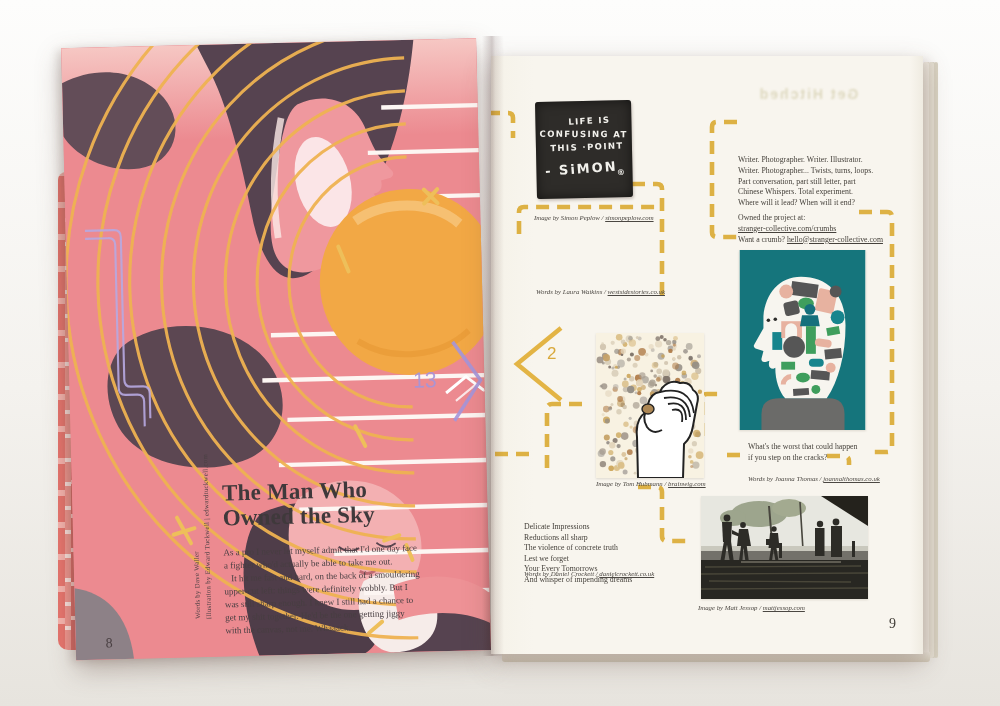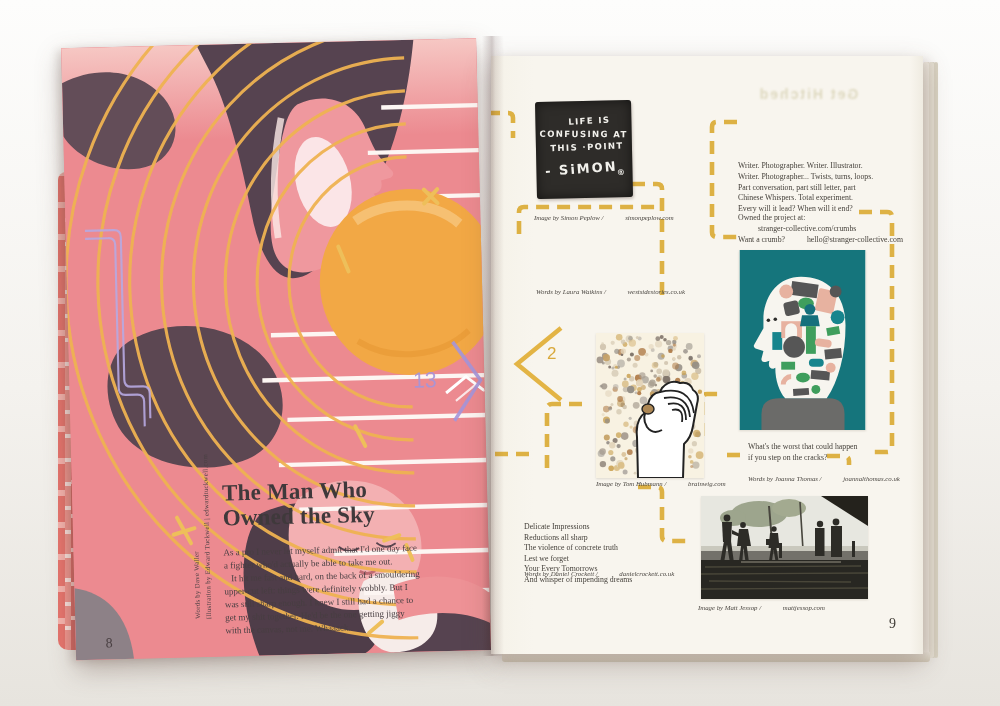--- a/index.html
+++ b/index.html
@@ -50,21 +50,21 @@
   .vcreds{position:absolute;left:119px;top:402px;height:172px;}
   .vcred{position:absolute;bottom:0;writing-mode:vertical-rl;transform:rotate(180deg);
     font-size:6.8px;letter-spacing:.3px;color:#4a4043;white-space:nowrap;}
   .vc1{left:0;}
   .vc2{left:11px;}
   .lp-num{position:absolute;left:30px;top:588px;font-size:14px;color:#4a4043;}
   
   .rtxt{position:absolute;font-size:7.8px;line-height:1.38;color:#45413b;}
   .rtxt .ln{display:block;}
   .cap{position:absolute;font-size:6.8px;font-style:italic;color:#4b4742;}
-  .link{margin-left:20px;}
+  .link{text-decoration:underline;}
   .board{
     position:absolute;left:45px;top:45px;width:96px;height:97px;background:#2e2c29;
     border-radius:3px;transform:rotate(-1.2deg);
     box-shadow:inset 0 0 12px rgba(0,0,0,.55), 1px 2px 3px rgba(60,40,30,.25);
     color:#f2f1ec;font-family:"DejaVu Sans",sans-serif;text-align:center;padding-top:14px;box-sizing:border-box;
   }
   .board .bl{display:block;font-size:8.5px;font-weight:700;letter-spacing:1.4px;line-height:1.5;}
   .board .bl:nth-child(1){transform:rotate(-2deg) translateX(6px);}
   .board .bl:nth-child(2){transform:rotate(1.5deg);}
   .board .bl:nth-child(3){transform:rotate(-1deg) translateX(3px);}
@@ -225,26 +225,26 @@
       <span class="sig"><span>- SiMON</span><span class="mark">ⓐ</span></span>
     </div>
     <div class="cap" style="left:43px;top:158px;">
       <span>Image by Simon Peplow / </span><span class="link">simonpeplow.com</span>
     </div>
 
     <div class="cap" style="left:45px;top:232px;">
       <span>Words by Laura Watkins / </span><span class="link">westsidestories.co.uk</span>
     </div>
 
-    <div class="rtxt" style="left:247px;top:105px;width:180px;">
+    <div class="rtxt" style="left:247px;top:99px;width:180px;">
       <span class="ln">Writer. Photographer. Writer. Illustrator.</span>
       <span class="ln">Writer. Photographer... Twists, turns, loops.</span>
       <span class="ln">Part conversation, part still letter, part</span>
       <span class="ln">Chinese Whispers. Total experiment.</span>
-      <span class="ln">Every will it lead? When will it end?</span>
+      <span class="ln">Where will it lead? When will it end?</span>
     </div>
     <div class="rtxt" style="left:247px;top:157px;width:180px;">
       <span class="ln">Owned the project at:</span>
       <span class="ln link">stranger-collective.com/crumbs</span>
       <span class="ln"><span>Want a crumb? </span><span class="link">hello@stranger-collective.com</span></span>
     </div>
 
     <div class="imgbox" style="left:248px;top:194px;">
       <svg width="127" height="180" viewBox="0 0 127 182">
         <rect width="127" height="182" fill="#15757c"></rect>

